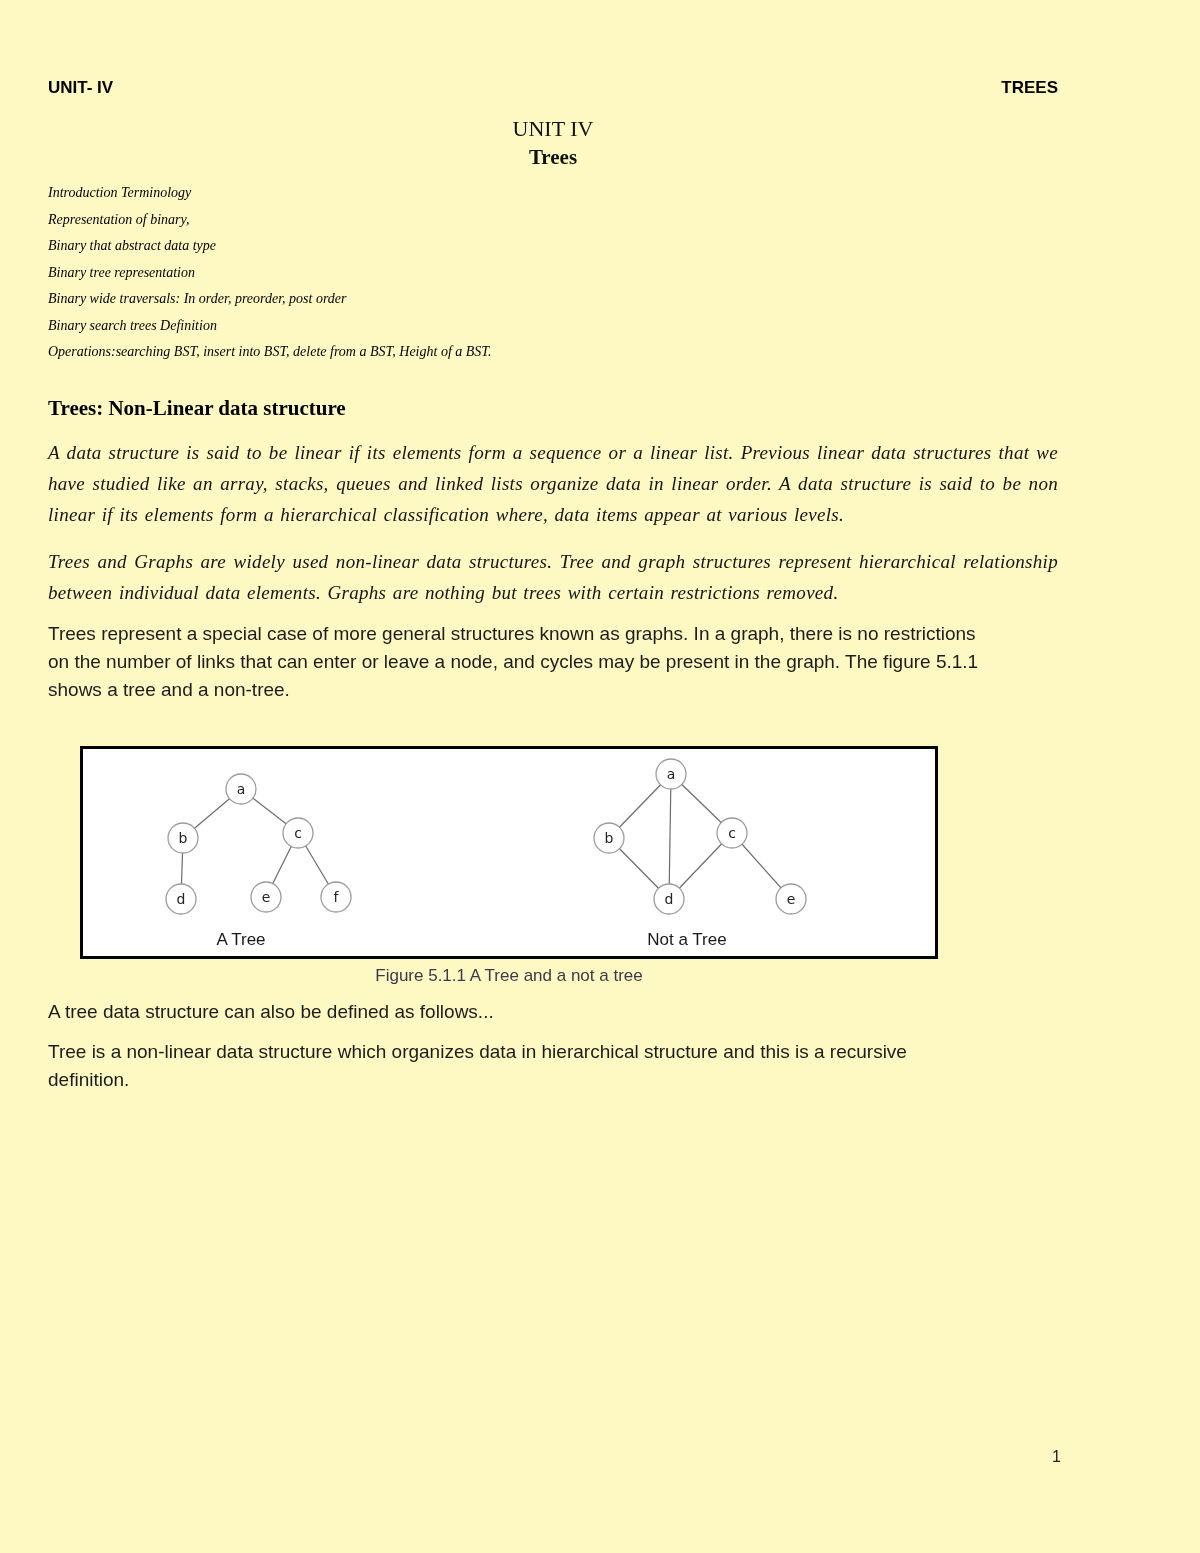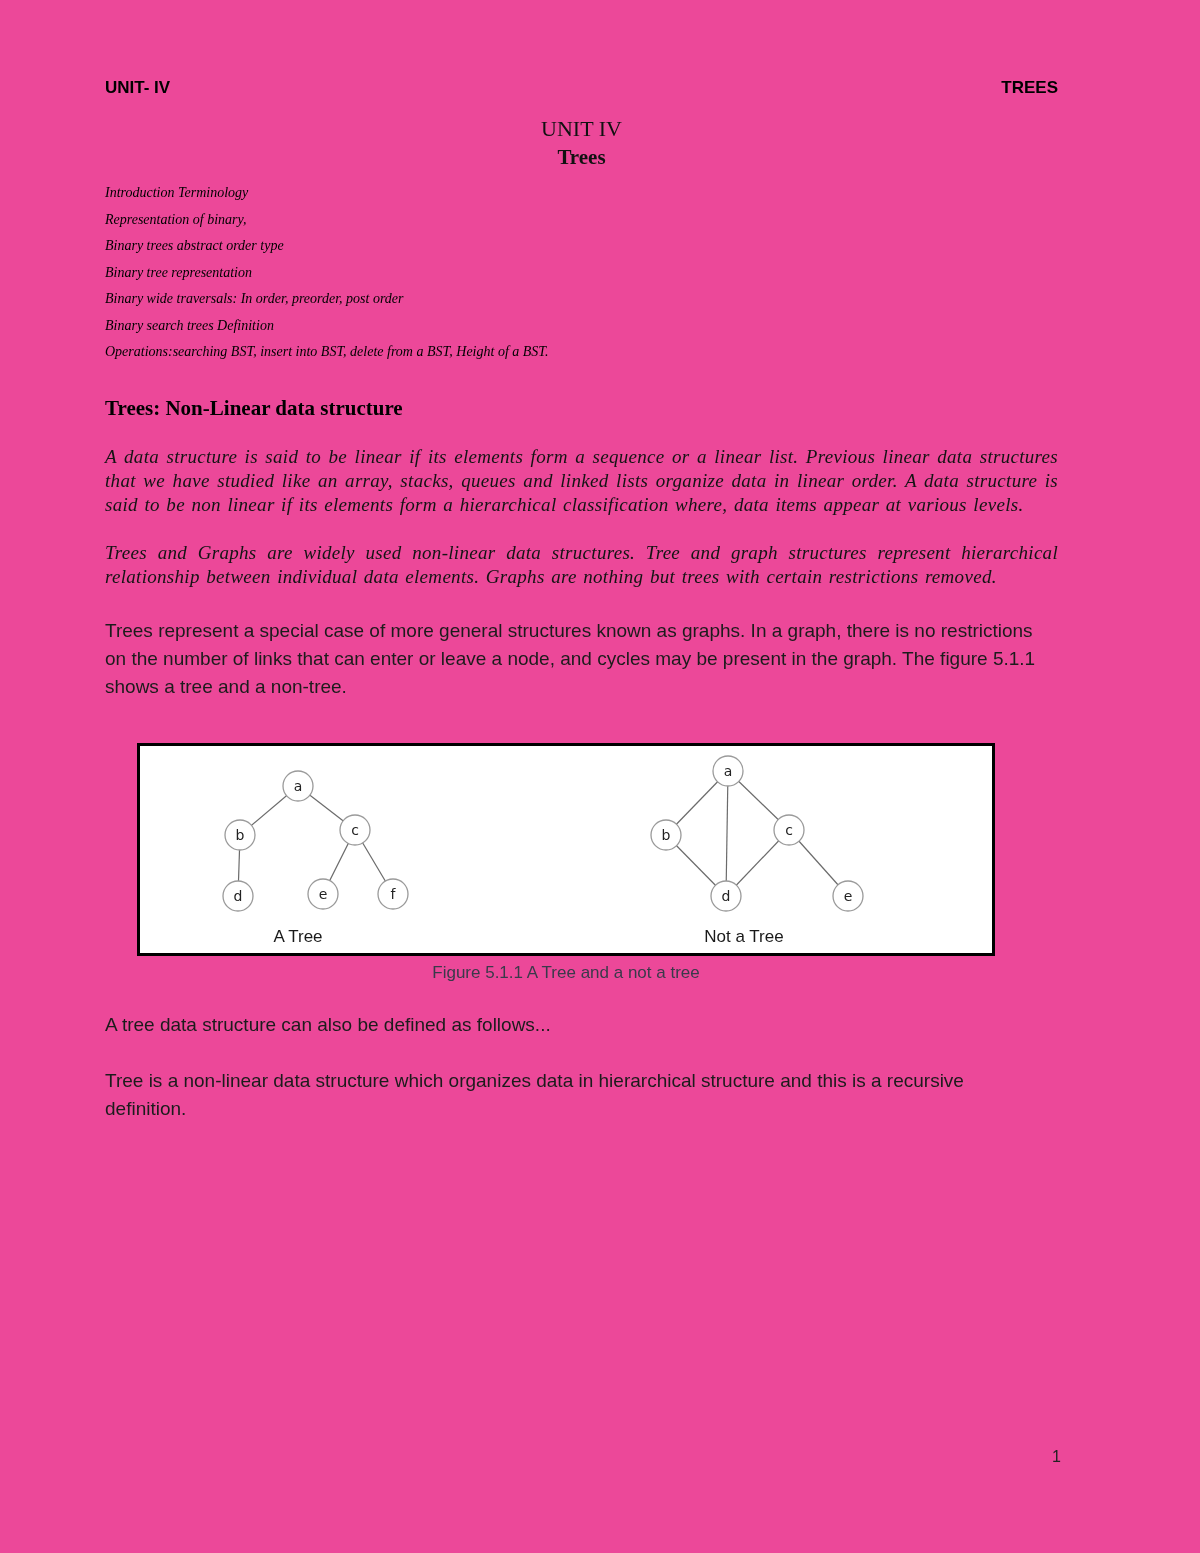--- a/index.html
+++ b/index.html
@@ -1,36 +1,36 @@
 <!DOCTYPE html>
 <html><head>
 <meta charset="utf-8">
 <style>
   * { margin:0; padding:0; box-sizing:border-box; }
   html,body { background:#e8e8e8; }
   body { width:1200px; height:1553px; margin:0 auto; font-family:"Liberation Serif", serif; color:#111; }
   .page {
-    position:relative; width:1200px; height:1553px; background:#ec4899;
-    padding:78px 142px 0 105px; overflow:hidden;
+    position:relative; width:1200px; height:1553px; background:#fef9c3;
+    padding:78px 142px 0 48px; overflow:hidden;
   }
   .header {
     display:flex; justify-content:space-between; align-items:baseline;
     font-family:"Liberation Sans", sans-serif; font-weight:bold; font-size:17px; color:#000;
   }
   .doc-title { text-align:center; font-weight:normal; font-size:22px; margin-top:18px; }
   .doc-subtitle { text-align:center; font-weight:bold; font-size:21px; margin-top:3px; }
   .syllabus { margin-top:10px; font-weight:normal; font-style:italic; font-size:14px; line-height:26.5px; color:#000; }
   .section-heading { font-size:21px; font-weight:bold; margin-top:30px; color:#000; }
   p.serif-italic {
-    font-style:italic; font-size:19px; line-height:24px; text-align:justify;
-    margin-top:24px; letter-spacing:.3px; word-spacing:1.5px; color:#141414;
+    font-style:italic; font-size:19px; line-height:31px; text-align:justify;
+    margin-top:16px; letter-spacing:.3px; word-spacing:1.5px; color:#141414;
   }
   p.body-sans {
     font-family:"Liberation Sans", sans-serif; font-size:19px; line-height:28px;
-    margin-top:28px; color:#1c1c1c; max-width:945px;
+    margin-top:12px; color:#1c1c1c; max-width:945px;
   }
   .figure-box {
     margin-top:42px; margin-left:32px; width:858px; height:213px;
     border:3px solid #000; background:#fff;
   }
   .figure-caption {
     width:858px; margin-left:32px; text-align:center; margin-top:7px;
     font-family:"Liberation Sans", sans-serif; font-size:17px; color:#3a3a4a;
   }
   .edge { stroke:#6b6b6b; stroke-width:1.2; }
@@ -51,21 +51,21 @@
     <span>UNIT- IV</span>
     <span>TREES</span>
   </div>
 
   <div class="doc-title">UNIT IV</div>
   <div class="doc-subtitle">Trees</div>
 
   <div class="syllabus">
     <div>Introduction Terminology</div>
     <div>Representation of binary,</div>
-    <div>Binary trees abstract order type</div>
+    <div>Binary that abstract data type</div>
     <div>Binary tree representation</div>
     <div>Binary wide traversals: In order, preorder, post order</div>
     <div>Binary search trees Definition</div>
     <div>Operations:searching BST, insert into BST, delete from a BST, Height of a BST.</div>
   </div>
 
   <div class="section-heading">Trees: Non-Linear data structure</div>
 
   <p class="serif-italic">A data structure is said to be linear if its elements form a sequence or a linear list. Previous linear data structures that we have studied like an array, stacks, queues and linked lists organize data in linear order. A data structure is said to be non linear if its elements form a hierarchical classification where, data items appear at various levels.</p>
   <p class="serif-italic">Trees and Graphs are widely used non-linear data structures. Tree and graph structures represent hierarchical relationship between individual data elements. Graphs are nothing but trees with certain restrictions removed.</p>

